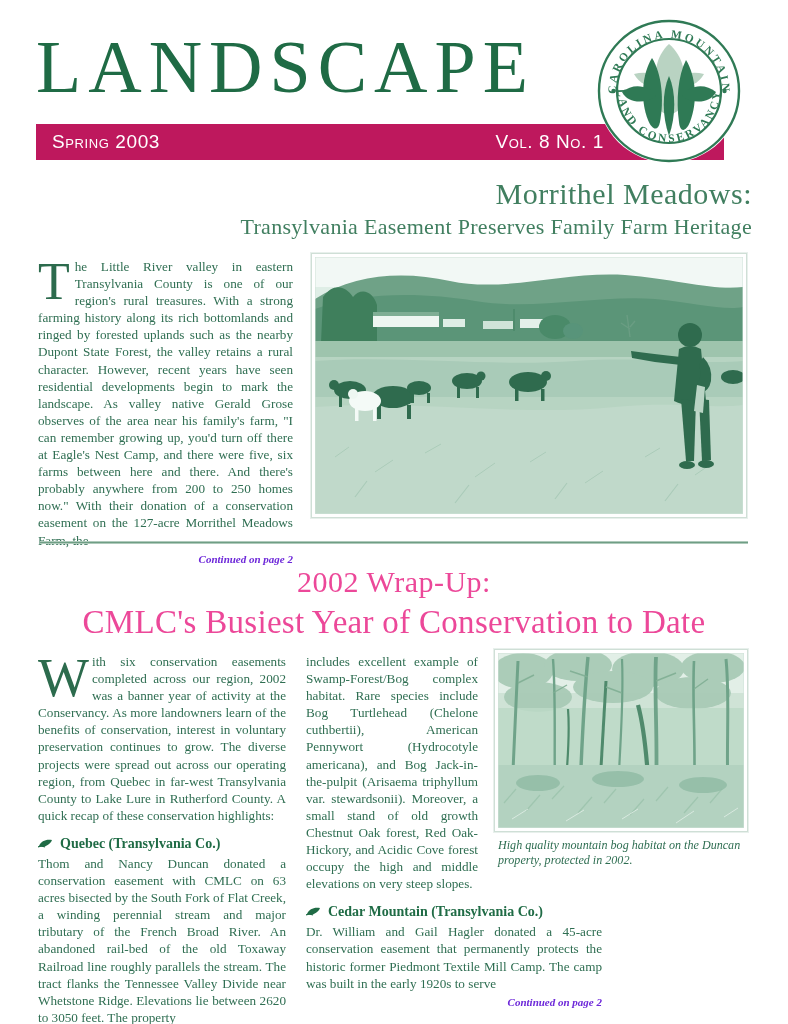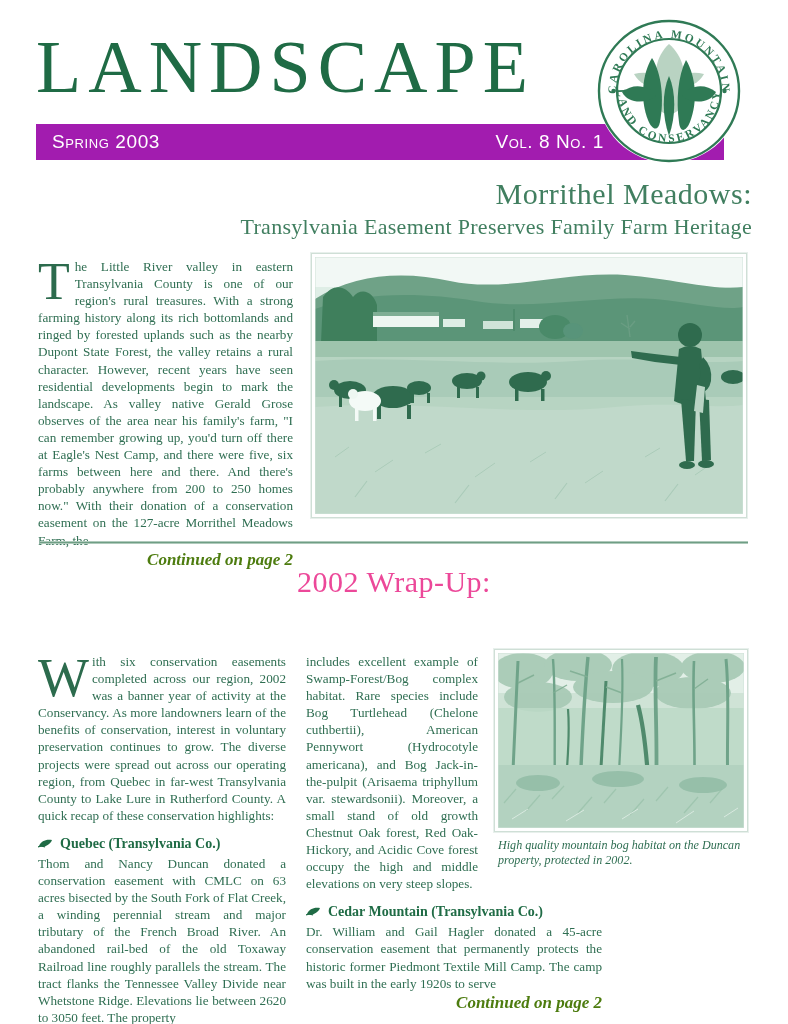--- a/index.html
+++ b/index.html
@@ -17,21 +17,21 @@
     position:absolute;left:36px;top:28px;
     font-family:"Liberation Serif", serif;
     font-size:74px;line-height:78px;
     letter-spacing:7px;
     color:#1f6b45;
     font-weight:400;
     white-space:nowrap;
   }
   .issue-bar{
     position:absolute;left:36px;top:124px;width:688px;height:36px;
-    background:#a21caf;
+    background:#be185d;
   }
   .issue-left{
     position:absolute;left:16px;top:7px;
     color:#ffffff;font-size:19px;letter-spacing:.6px;
     font-family:"Liberation Sans", sans-serif;
     font-variant:small-caps;
   }
   .issue-right{
     position:absolute;right:120px;top:7px;
     color:#ffffff;font-size:19px;letter-spacing:.6px;
@@ -79,22 +79,22 @@
     color:#2c6b4d;
     font-size:52px;line-height:40px;
     padding:4px 4px 0 0;
     margin-right:1px;
   }
   .dropcap.w{font-size:54px;line-height:42px;padding-right:2px;}
 
   .cont{
     display:block;text-align:right;
     font-style:italic;font-weight:bold;
-    font-size:17px;line-height:19px;
-    color:#4d7c0f;margin-top:1px;
+    font-size:11px;line-height:19px;
+    color:#6d28d9;margin-top:1px;
   }
 
   .sub-head{
     font-weight:bold;font-size:14px;line-height:20px;
     color:#1f6b45;display:block;margin-top:10px;
   }
   .sub-head .leaf{display:inline-block;vertical-align:-1px;margin-right:7px;}
 
   
   .a1-col{left:38px;top:258px;width:255px;}
@@ -263,20 +263,21 @@
         </g>
         <rect x="0" y="0" width="428" height="257" fill="none" stroke="#cfe2d8" stroke-width="1"></rect>
       </svg>
     </div>
   </div>
 
   <div class="rule"></div>
 
   <div class="headline-2">
     <div class="h-main">2002 Wrap-Up:</div>
+    <div class="h-sub">CMLC's Busiest Year of Conservation to Date</div>
   </div>
 
   <div class="col a2-col1">
     <span class="dropcap w">W</span>
     <p>ith six conservation easements completed across our region, 2002 was a banner year of activity at the Conservancy. As more landowners learn of the benefits of conservation, interest in voluntary preservation continues to grow. The diverse projects were spread out across our operating region, from Quebec in far-west Transylvania County to Lake Lure in Rutherford County. A quick recap of these conservation highlights:</p>
     <span class="sub-head">
       <span class="leaf">
         <svg width="15" height="11" viewBox="0 0 15 11" aria-hidden="true">
           <path d="M1 8 C 3 3, 8 1, 14 2 C 12 7, 6 10, 1 8 Z" fill="#1f6b45"></path>
           <path d="M0 9 C 2 8, 5 8, 7 9" stroke="#1f6b45" stroke-width="1.2" fill="none"></path>

